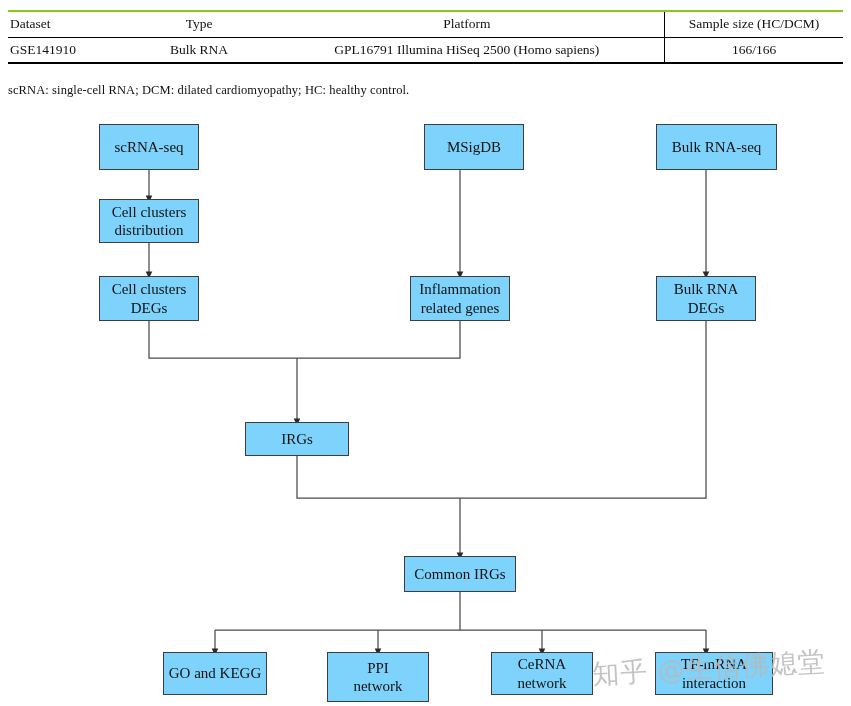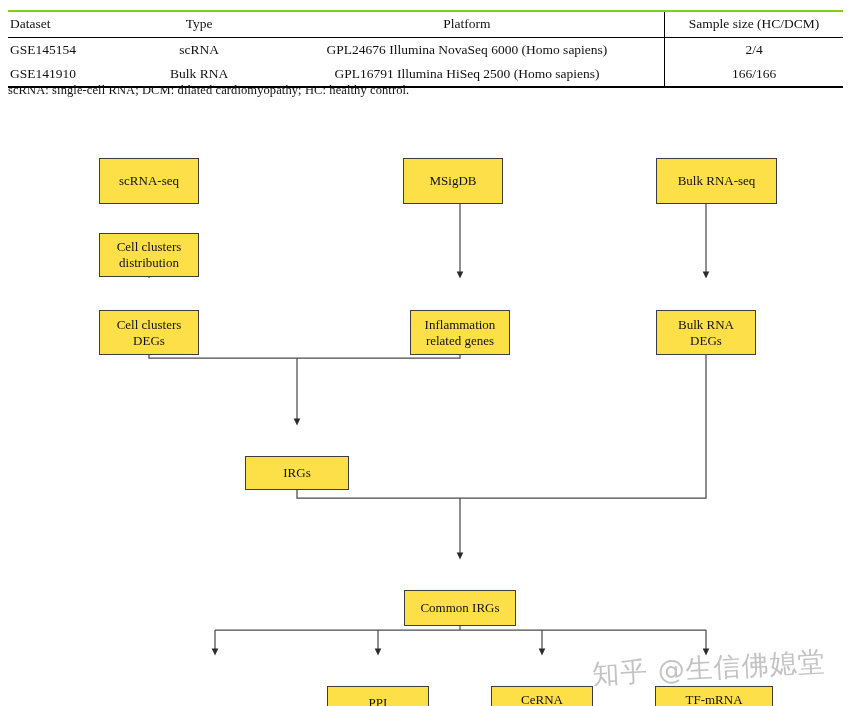--- a/index.html
+++ b/index.html
@@ -44,31 +44,30 @@
   }
 
   
   .flow{
     position:absolute;left:0;top:108px;width:851px;height:598px;
   }
   .flow svg{position:absolute;left:0;top:0;}
   .node{
     position:absolute;
     border:1.2px solid #3d3d3d;
-    background:#fde047;
+    background:#7dd3fc;
     box-sizing:border-box;
     display:flex;
     align-items:center;
     justify-content:center;
     text-align:center;
-    font-size:13px;
+    font-size:15px;
     line-height:1.22;
     color:#111;
     z-index:3;
-    margin-top:34px;
   }
   .node span{display:block;white-space:pre-line;}
 
   
   .watermark{
     position:absolute;
     left:592px;top:650px;
     font-family:"DejaVu Sans","Liberation Sans",sans-serif;
     font-size:27px;
     color:#b9b9b9;
@@ -87,26 +86,20 @@
   <table class="dataset-table">
     <thead>
       <tr class="head-row">
         <th class="col-dataset">Dataset</th>
         <th class="col-type">Type</th>
         <th class="col-platform">Platform</th>
         <th class="col-samples">Sample size (HC/DCM)</th>
       </tr>
     </thead>
     <tbody>
-      <tr>
-        <td class="col-dataset">GSE145154</td>
-        <td class="col-type">scRNA</td>
-        <td class="col-platform">GPL24676 Illumina NovaSeq 6000 (Homo sapiens)</td>
-        <td class="col-samples">2/4</td>
-      </tr>
       <tr>
         <td class="col-dataset">GSE141910</td>
         <td class="col-type">Bulk RNA</td>
         <td class="col-platform">GPL16791 Illumina HiSeq 2500 (Homo sapiens)</td>
         <td class="col-samples">166/166</td>
       </tr>
     </tbody>
   </table>
 </div>
 <div class="tbl-note">scRNA: single-cell RNA; DCM: dilated cardiomyopathy; HC: healthy control.</div>
@@ -140,21 +133,21 @@
       <line x1="215" y1="522" x2="215" y2="544" marker-end="url(#ah)"></line>
       <line x1="378" y1="522" x2="378" y2="544" marker-end="url(#ah)"></line>
       <line x1="542" y1="522" x2="542" y2="544" marker-end="url(#ah)"></line>
       <line x1="706" y1="522" x2="706" y2="544" marker-end="url(#ah)"></line>
     </g>
   </svg>
 
   <div class="node" style="left:99px;top:16px;width:100px;height:46px;">
     <span>scRNA-seq</span>
   </div>
-  <div class="node" style="left:403px;top:16px;width:100px;height:46px;">
+  <div class="node" style="left:424px;top:16px;width:100px;height:46px;">
     <span>MSigDB</span>
   </div>
   <div class="node" style="left:656px;top:16px;width:121px;height:46px;">
     <span>Bulk RNA-seq</span>
   </div>
 
   <div class="node" style="left:99px;top:91px;width:100px;height:44px;">
     <span>Cell clusters
 distribution</span>
   </div>
@@ -173,20 +166,23 @@
   </div>
 
   <div class="node" style="left:245px;top:314px;width:104px;height:34px;text-align:right;">
     <span>IRGs</span>
   </div>
 
   <div class="node" style="left:404px;top:448px;width:112px;height:36px;">
     <span>Common IRGs</span>
   </div>
 
+  <div class="node" style="left:163px;top:544px;width:104px;height:43px;">
+    <span>GO and KEGG</span>
+  </div>
   <div class="node" style="left:327px;top:544px;width:102px;height:50px;">
     <span>PPI
 network</span>
   </div>
   <div class="node" style="left:491px;top:544px;width:102px;height:43px;">
     <span>CeRNA
 network</span>
   </div>
   <div class="node" style="left:655px;top:544px;width:118px;height:43px;">
     <span>TF-mRNA

